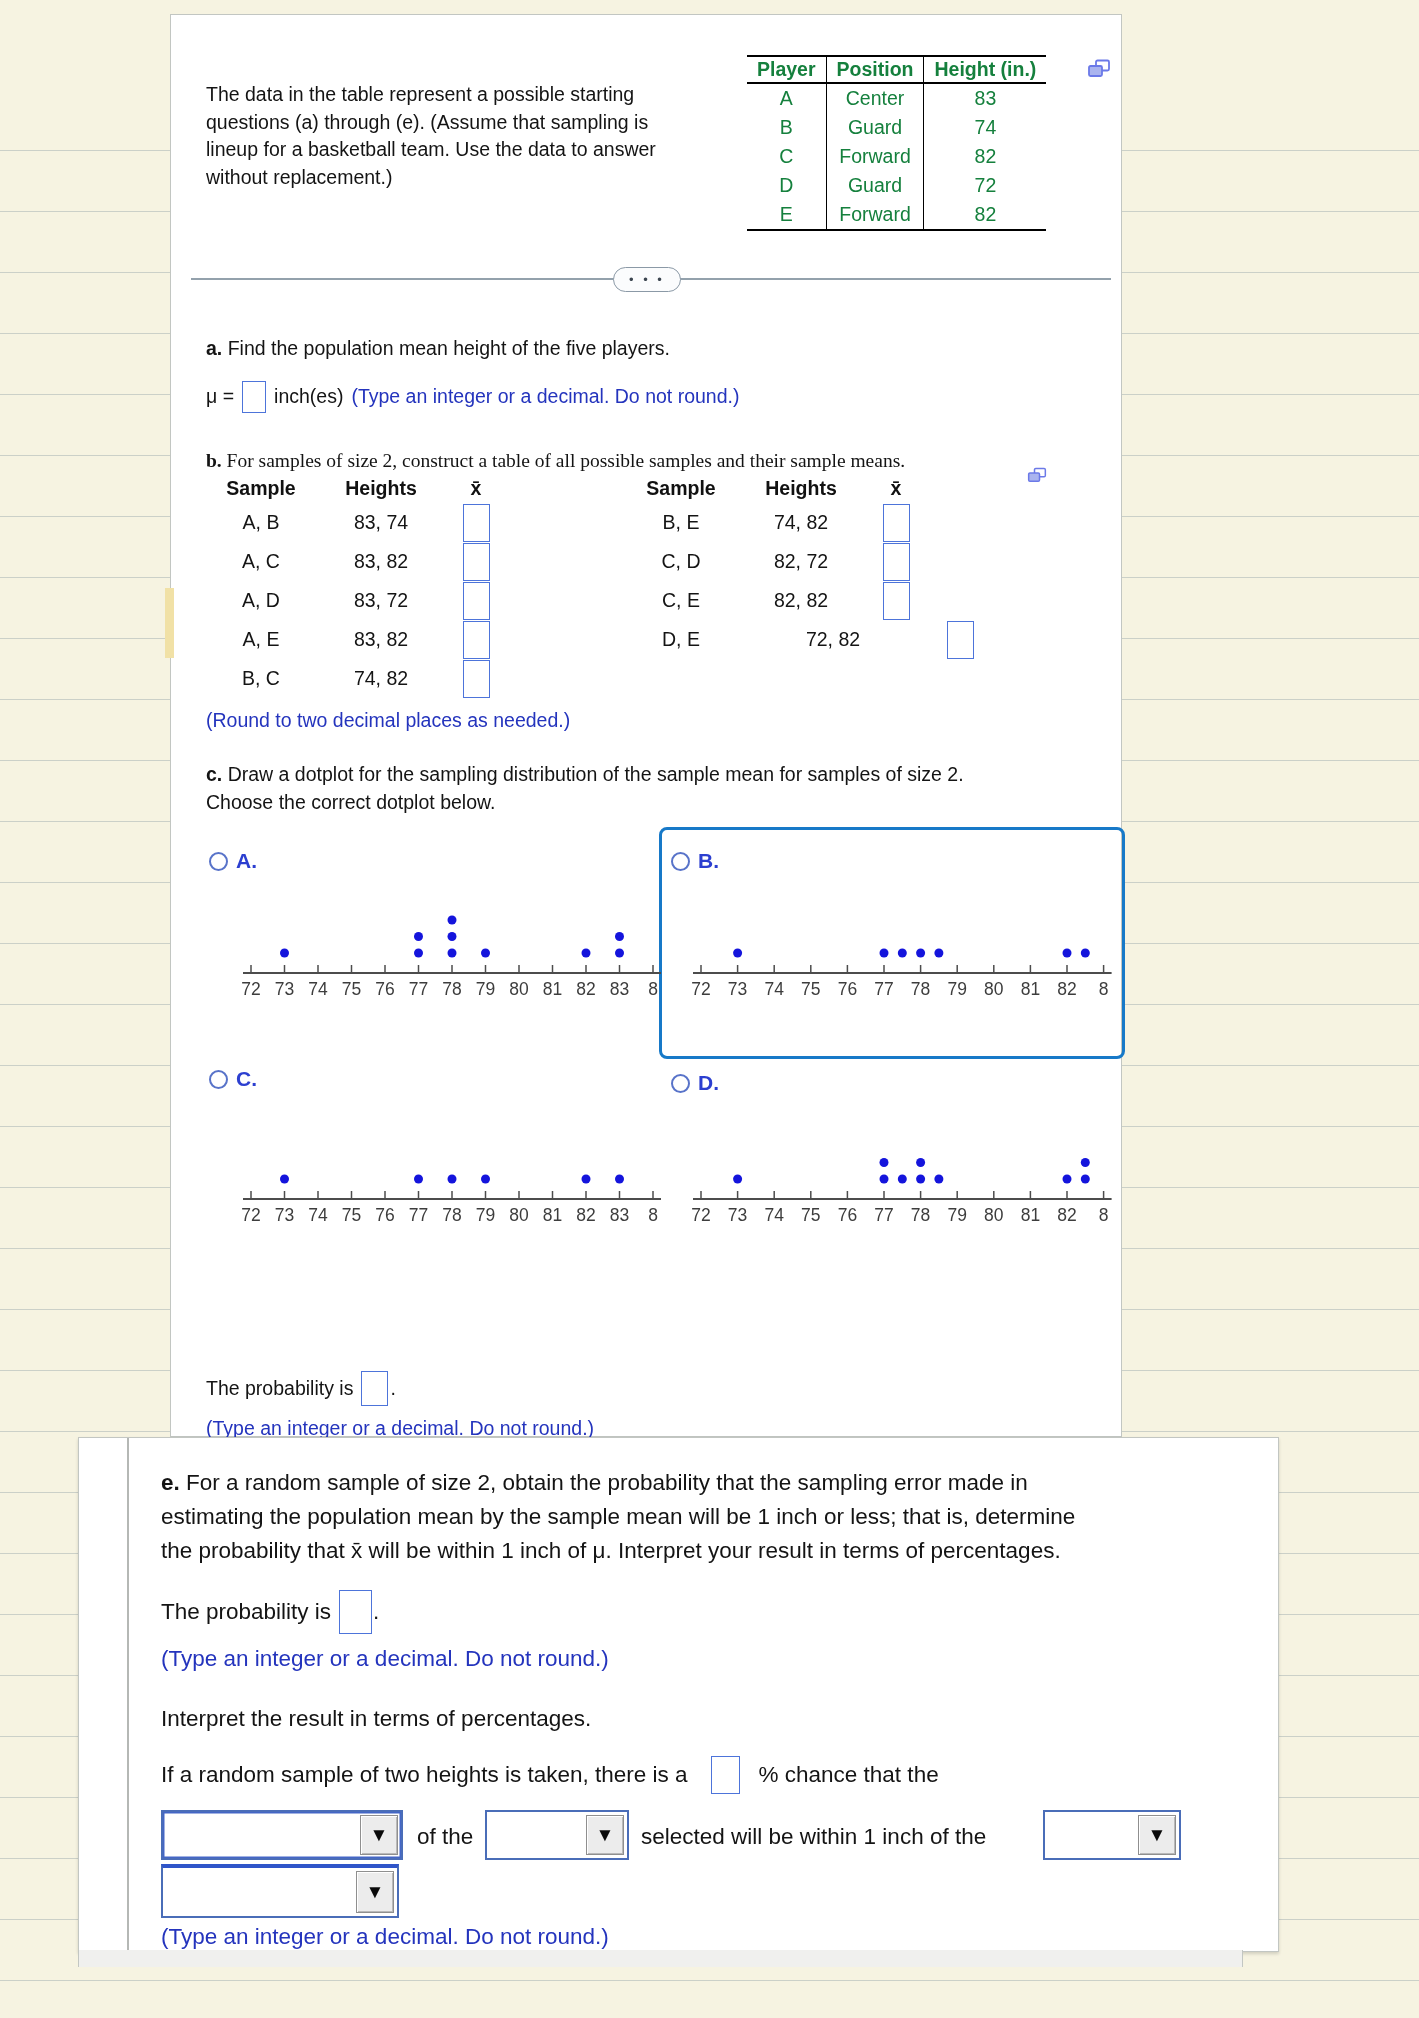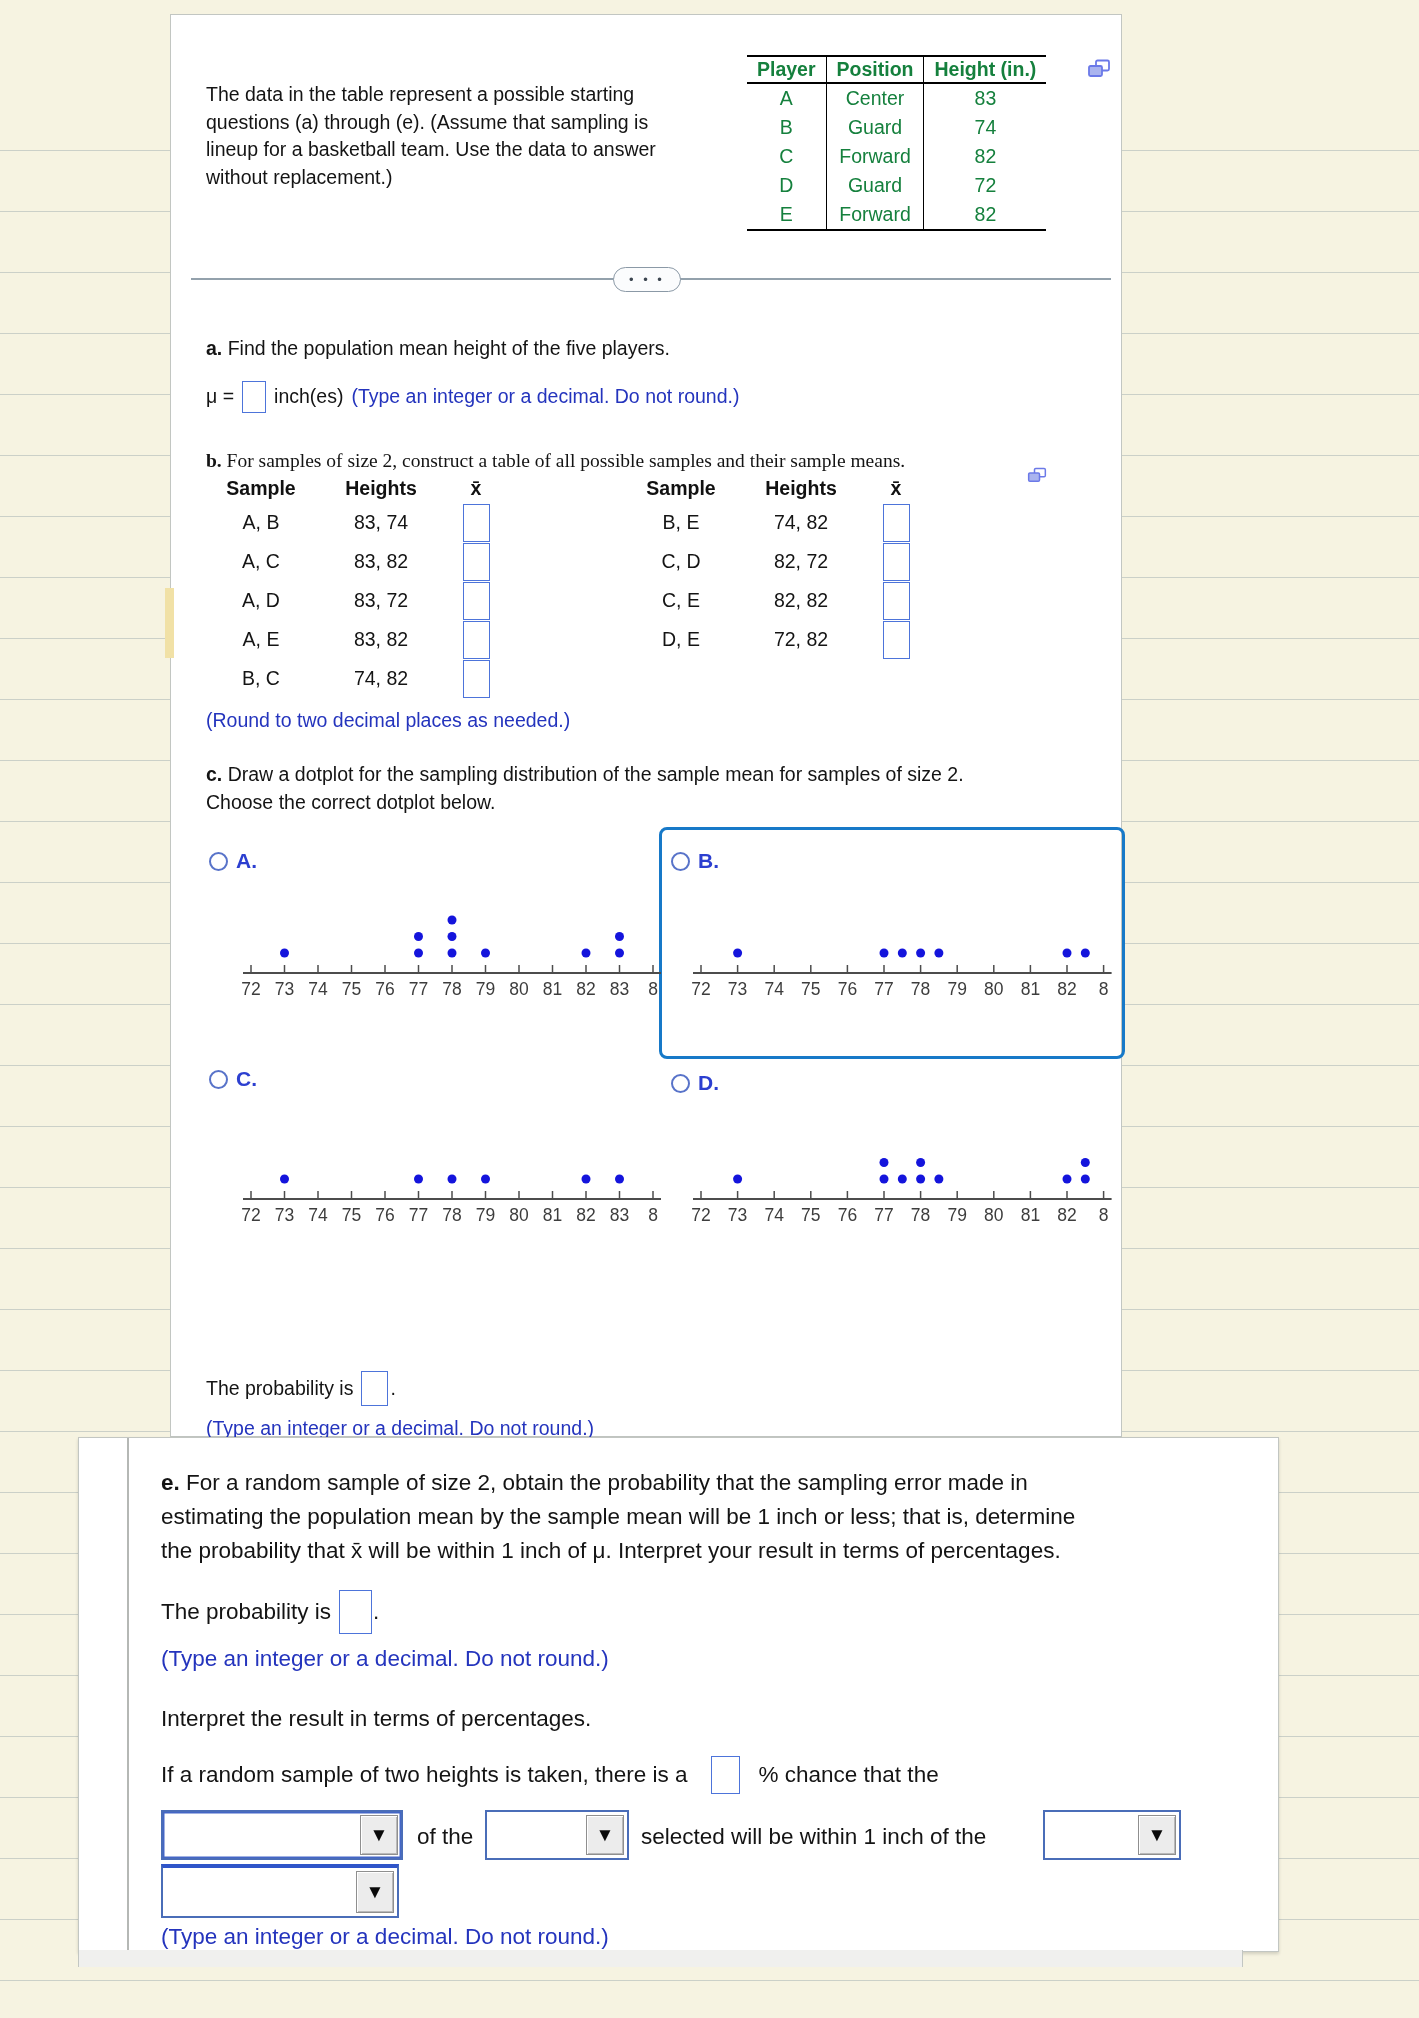--- a/index.html
+++ b/index.html
@@ -201,21 +201,21 @@
             <input class="ans-box bx-mean" style="">
           </span>
         </div>
         <div class="srow" style="position:relative;height:39px;">
           <span class="scell-sample txt">C, E</span>
           <span class="scell-heights txt">82, 82</span>
           <span class="scell-mean">
             <input class="ans-box bx-mean" style="">
           </span>
         </div>
-        <div class="srow" style="position:relative;height:39px;">
+        <div class="srow" style="position:relative;height:39px;gap:32px;">
           <span class="scell-sample txt">D, E</span>
           <span class="scell-heights txt">72, 82</span>
           <span class="scell-mean">
             <input class="ans-box bx-mean" style="">
           </span>
         </div>
       </div>
 
     <div class="abs txt hint" style="left:35px;top:692px;">(Round to two decimal places as needed.)</div>
 

